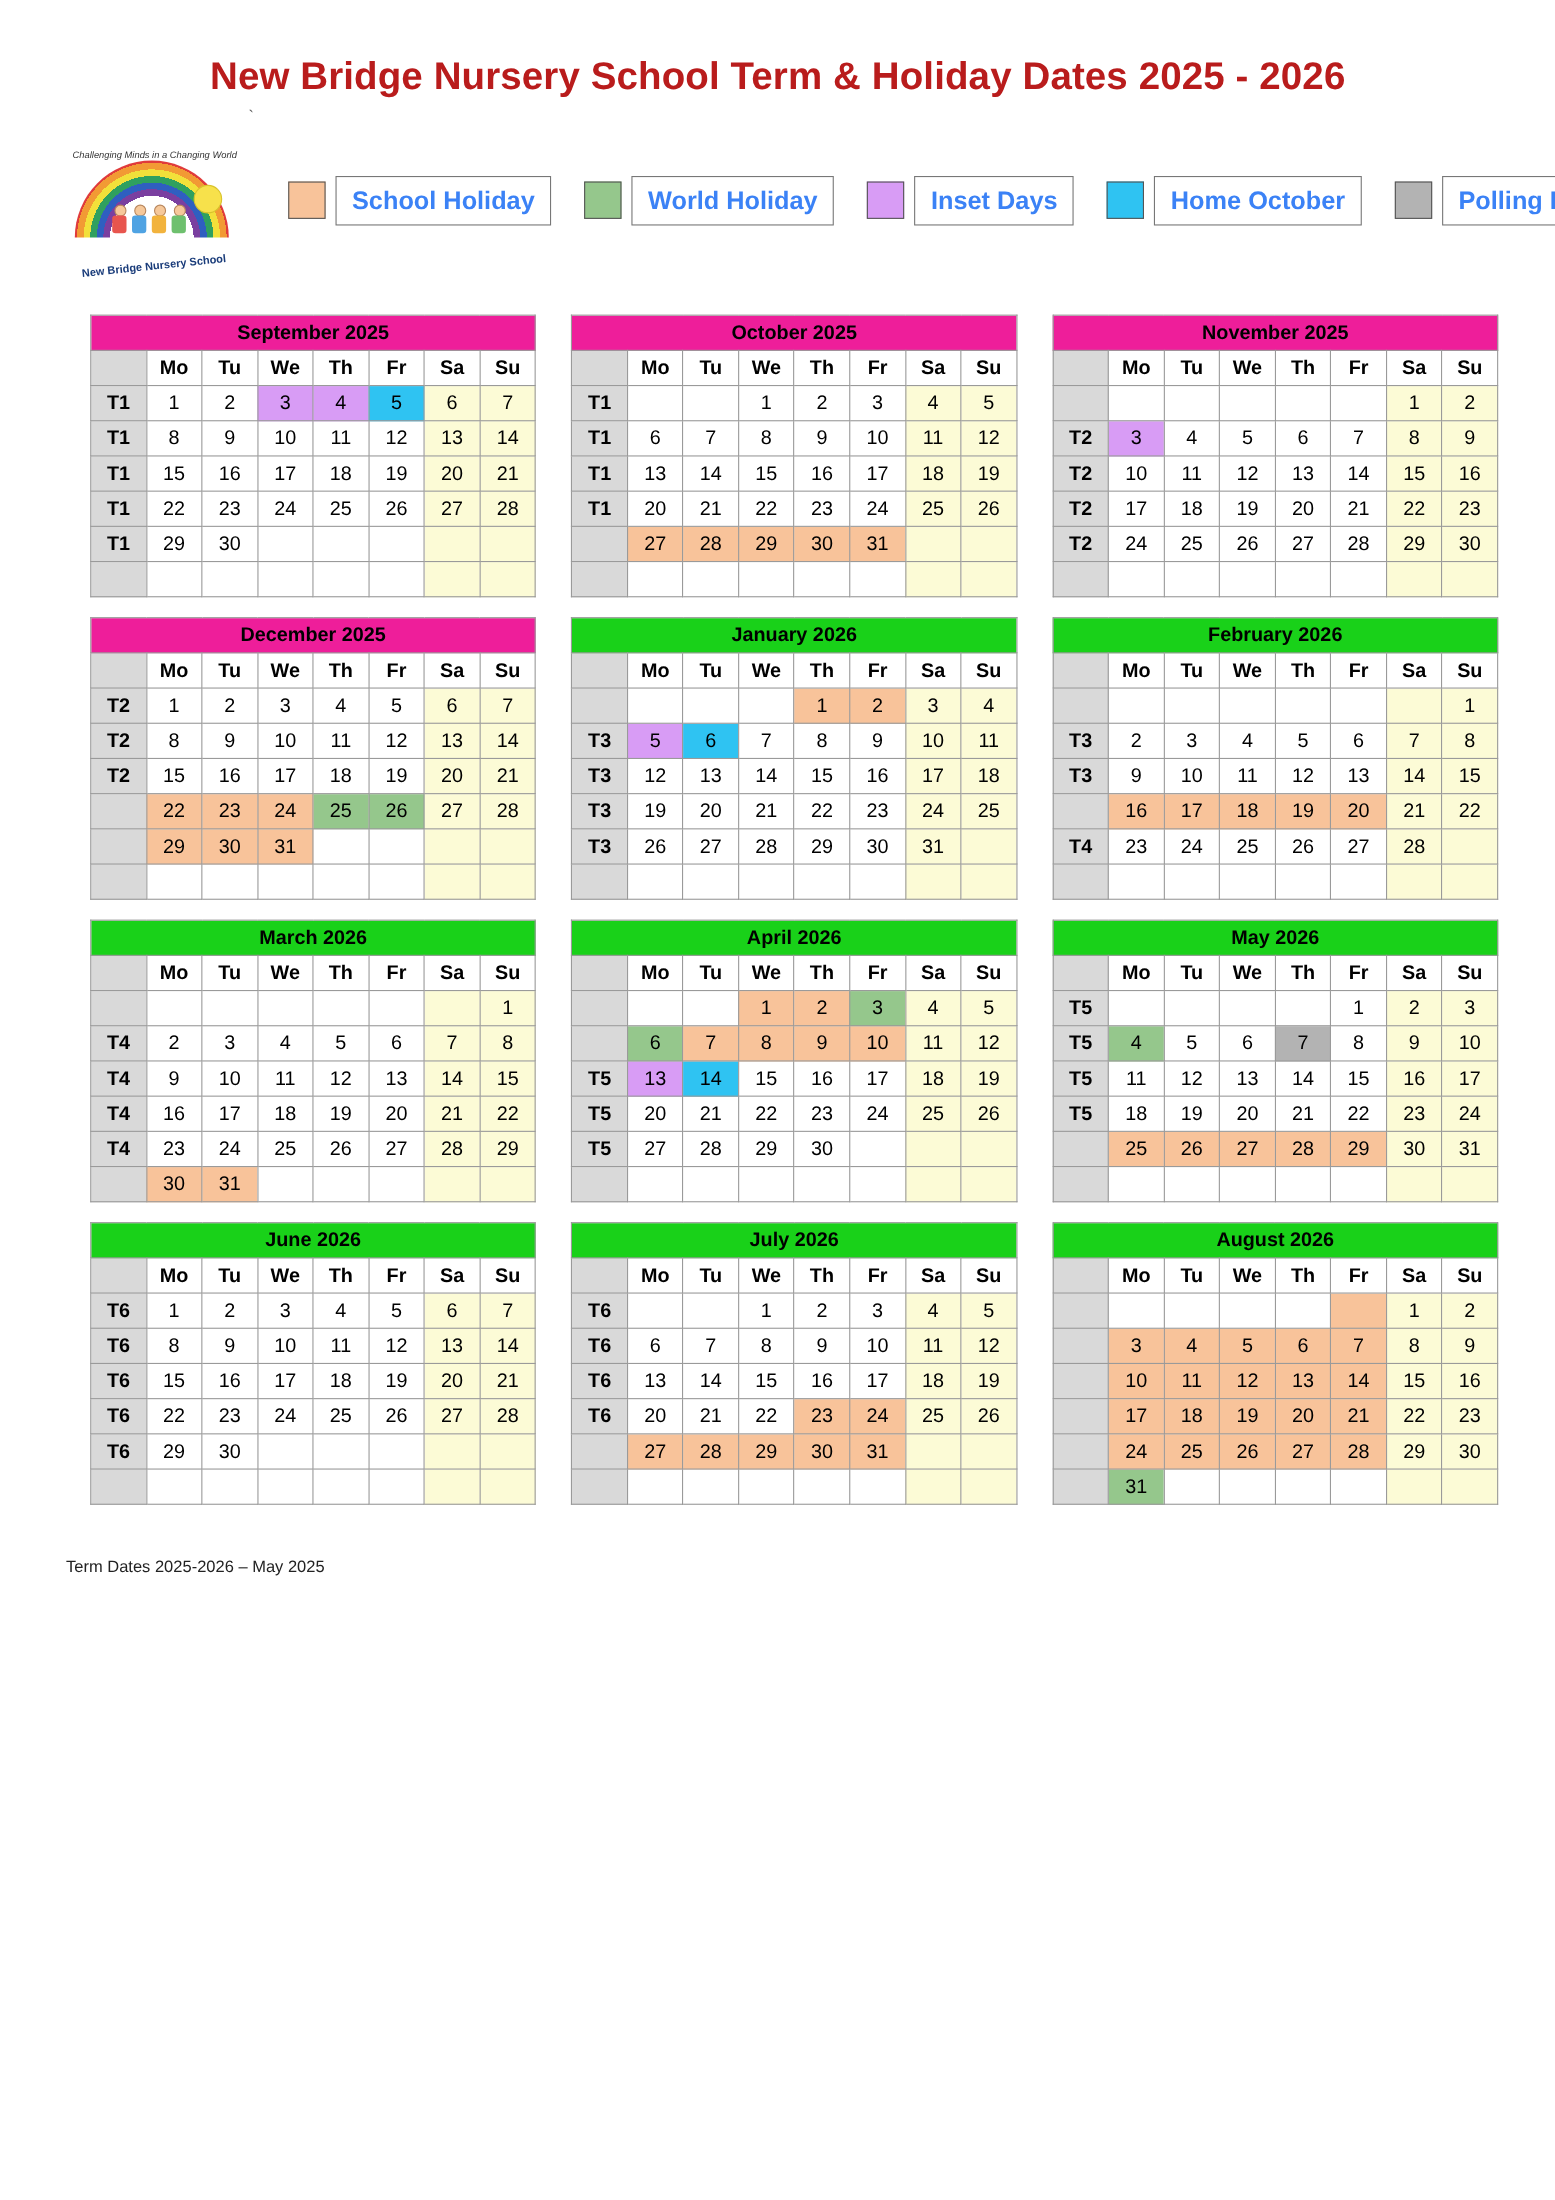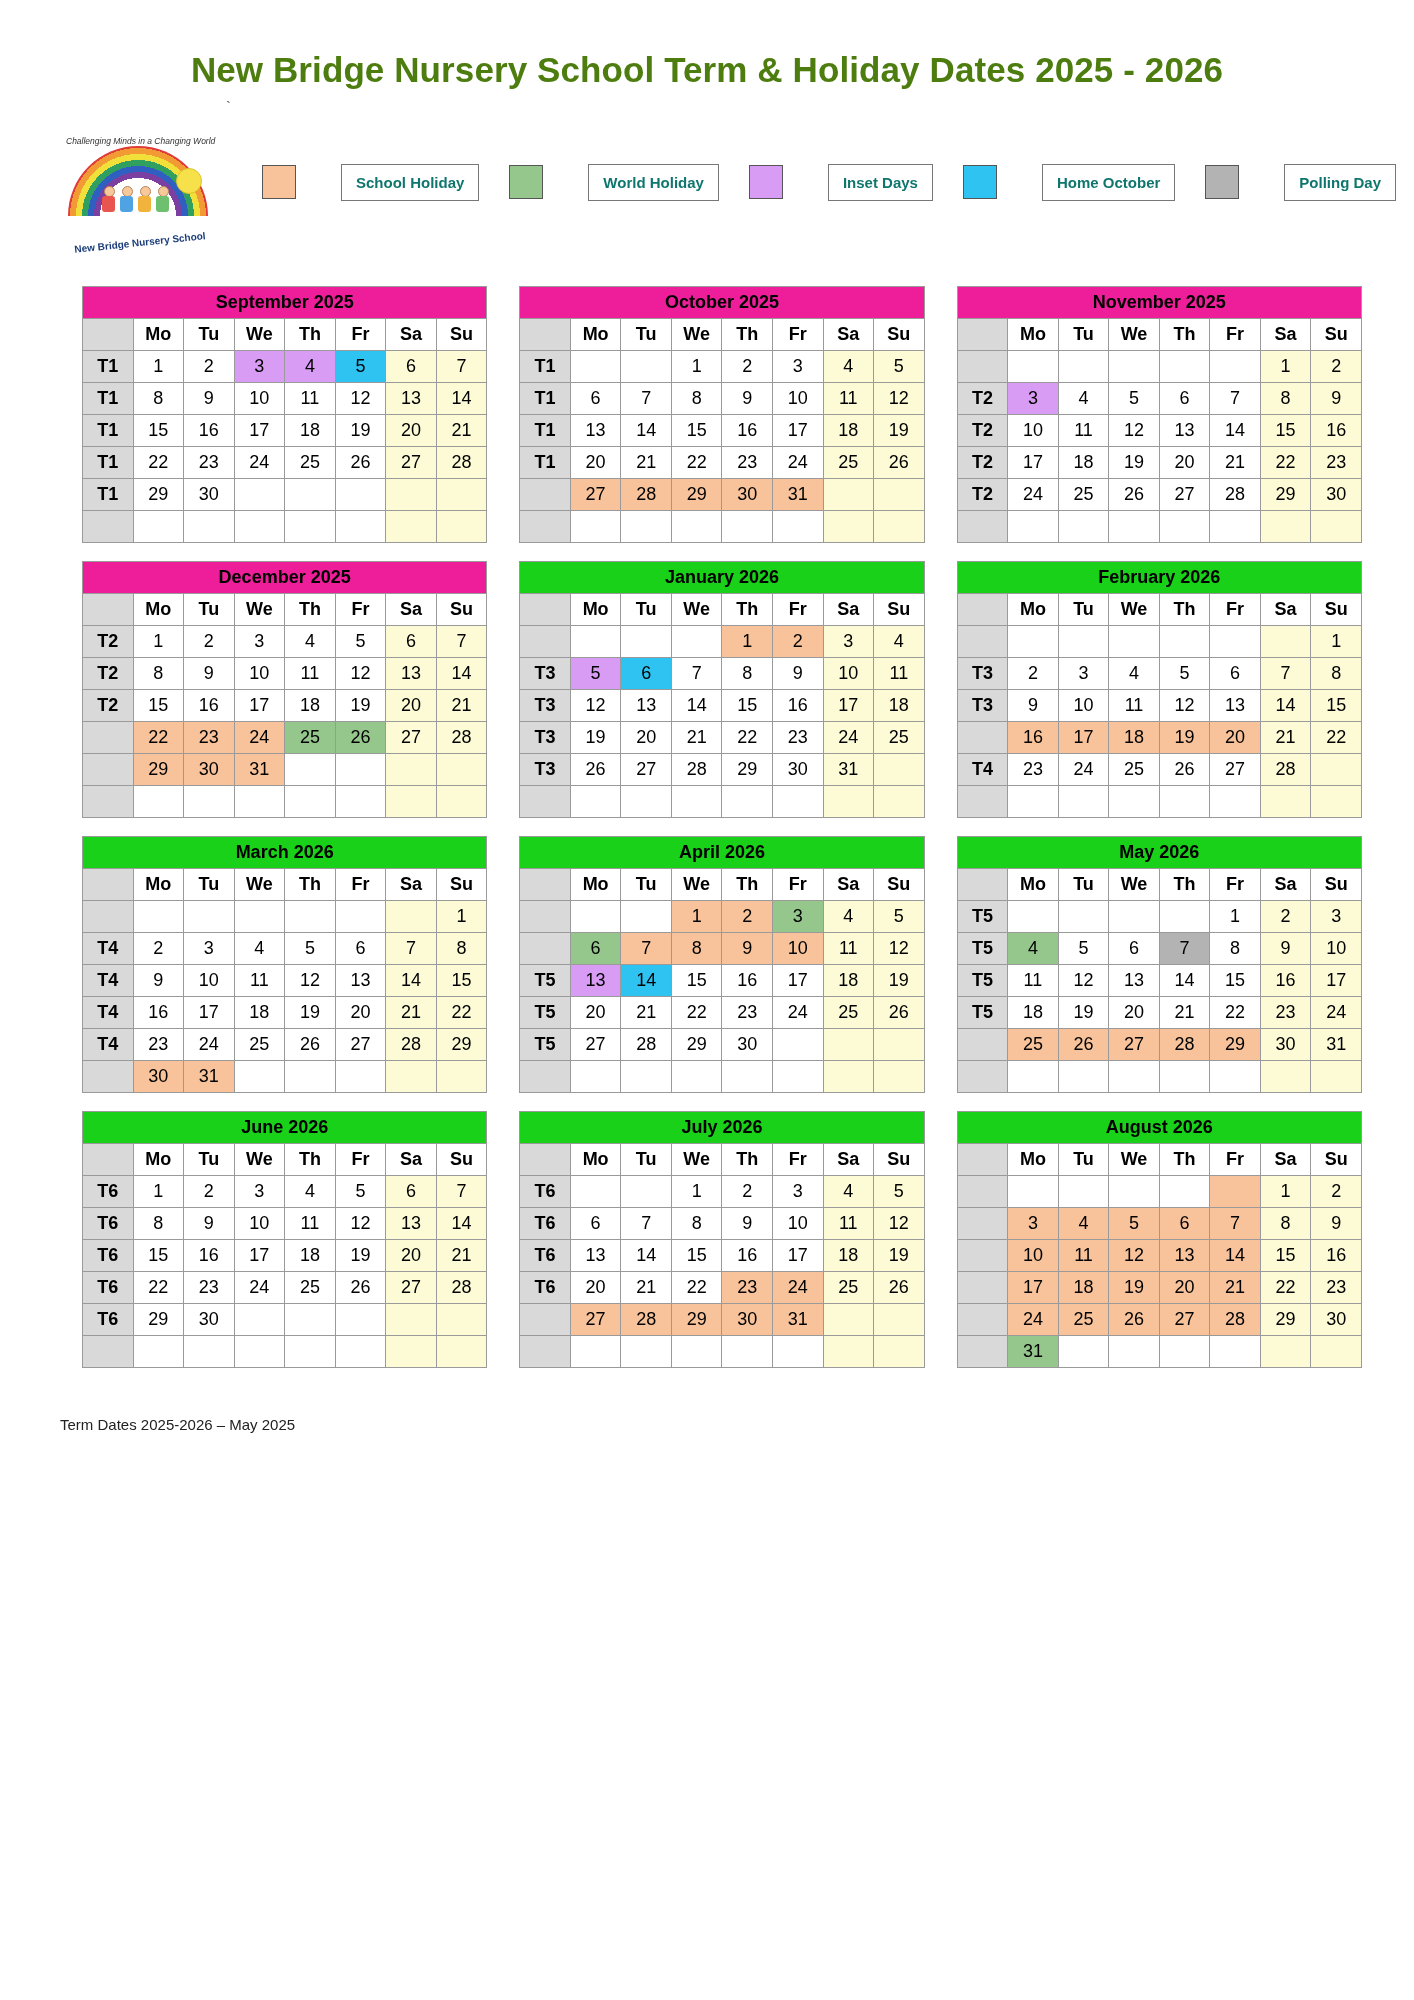--- a/index.html
+++ b/index.html
@@ -16,21 +16,21 @@
     min-height: 2000px;
     padding: 38px 52px 0 52px;
     position: relative;
   }
 
   
   .title {
     text-align: center;
     font-size: 35px;
     font-weight: bold;
-    color: #4d7c0f;
+    color: #b91c1c;
     letter-spacing: 0.1px;
     margin: 12px 0 0 0;
   }
 
   
   .legend-row {
     display: flex;
     align-items: center;
     margin-top: 22px;
     padding-left: 8px;
@@ -127,27 +127,26 @@
   }
   .legend-swatch {
     width: 34px; height: 34px;
     border: 1px solid #555;
     margin-right: 9px;
     flex: 0 0 auto;
   }
   .legend-label {
     border: 1px solid #777;
     padding: 10px 14px;
-    font-size: 15px;
+    font-size: 23px;
     font-weight: bold;
-    color: #0f766e;
+    color: #3b82f6;
     background: #fff;
     white-space: nowrap;
     line-height: 1;
-    margin-left: 36px;
   }
 
   
   .cal-grid {
     display: grid;
     grid-template-columns: repeat(3, 1fr);
     gap: 18px 32px;
     margin-top: 34px;
     padding-left: 30px;
   }

